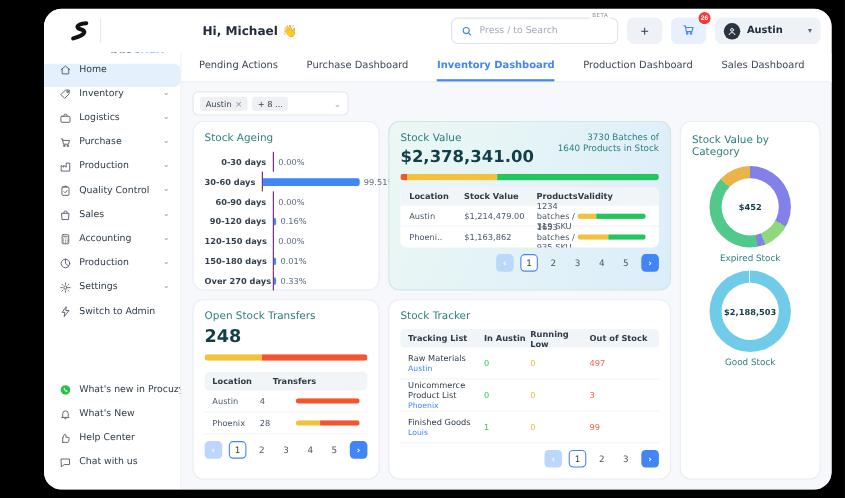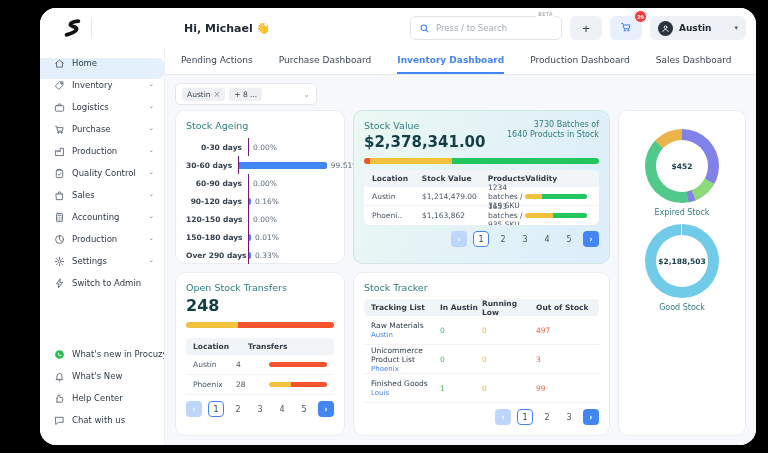--- a/index.html
+++ b/index.html
@@ -372,21 +372,21 @@
                     </div>
                   </div>
                   <div class="age-row">
                     <div class="age-label">150-180 days</div>
                     <div class="age-track">
                       <div class="age-bar" style="width: 2px; background: rgb(66, 133, 244);"></div>
                       <span class="age-val">0.01%</span>
                     </div>
                   </div>
                   <div class="age-row">
-                    <div class="age-label">Over 290 days</div>
+                    <div class="age-label">Over 270 days</div>
                     <div class="age-track">
                       <div class="age-bar" style="width: 2px; background: rgb(66, 133, 244);"></div>
                       <span class="age-val">0.33%</span>
                     </div>
                   </div>
                 </div>
             </div>
             <div class="card" id="card-transfers">
               <div class="card-title">Open Stock Transfers</div>
               <div class="tr-value">248</div>
@@ -529,20 +529,21 @@
                   <button class="pg-btn pg-prev">‹</button>
                   <button class="pg-btn pg-page active">1</button>
                   <button class="pg-btn pg-page">2</button>
                   <button class="pg-btn pg-page">3</button>
                   <button class="pg-btn pg-next">›</button>
                 </div>
             </div>
           </div>
           <div class="col col3">
             <div class="card" id="card-category">
+              <div class="card-title">Stock Value by Category</div>
               <div id="donuts">
                   <div class="donut-wrap">
                     <div class="donut" style="background: conic-gradient(rgb(130, 129, 234) 0deg, rgb(130, 129, 234) 118.8deg, rgb(143, 217, 125) 118.8deg, rgb(143, 217, 125) 158.4deg, rgb(130, 129, 234) 158.4deg, rgb(130, 129, 234) 169.2deg, rgb(80, 201, 139) 169.2deg, rgb(80, 201, 139) 313.2deg, rgb(233, 181, 74) 313.2deg, rgb(233, 181, 74) 360deg);">
                       <div class="donut-hole">
                         <div class="donut-val">$452</div>
                       </div>
                     </div>
                     <div class="donut-label">Expired Stock</div>
                   </div>
                   <div class="donut-wrap">

